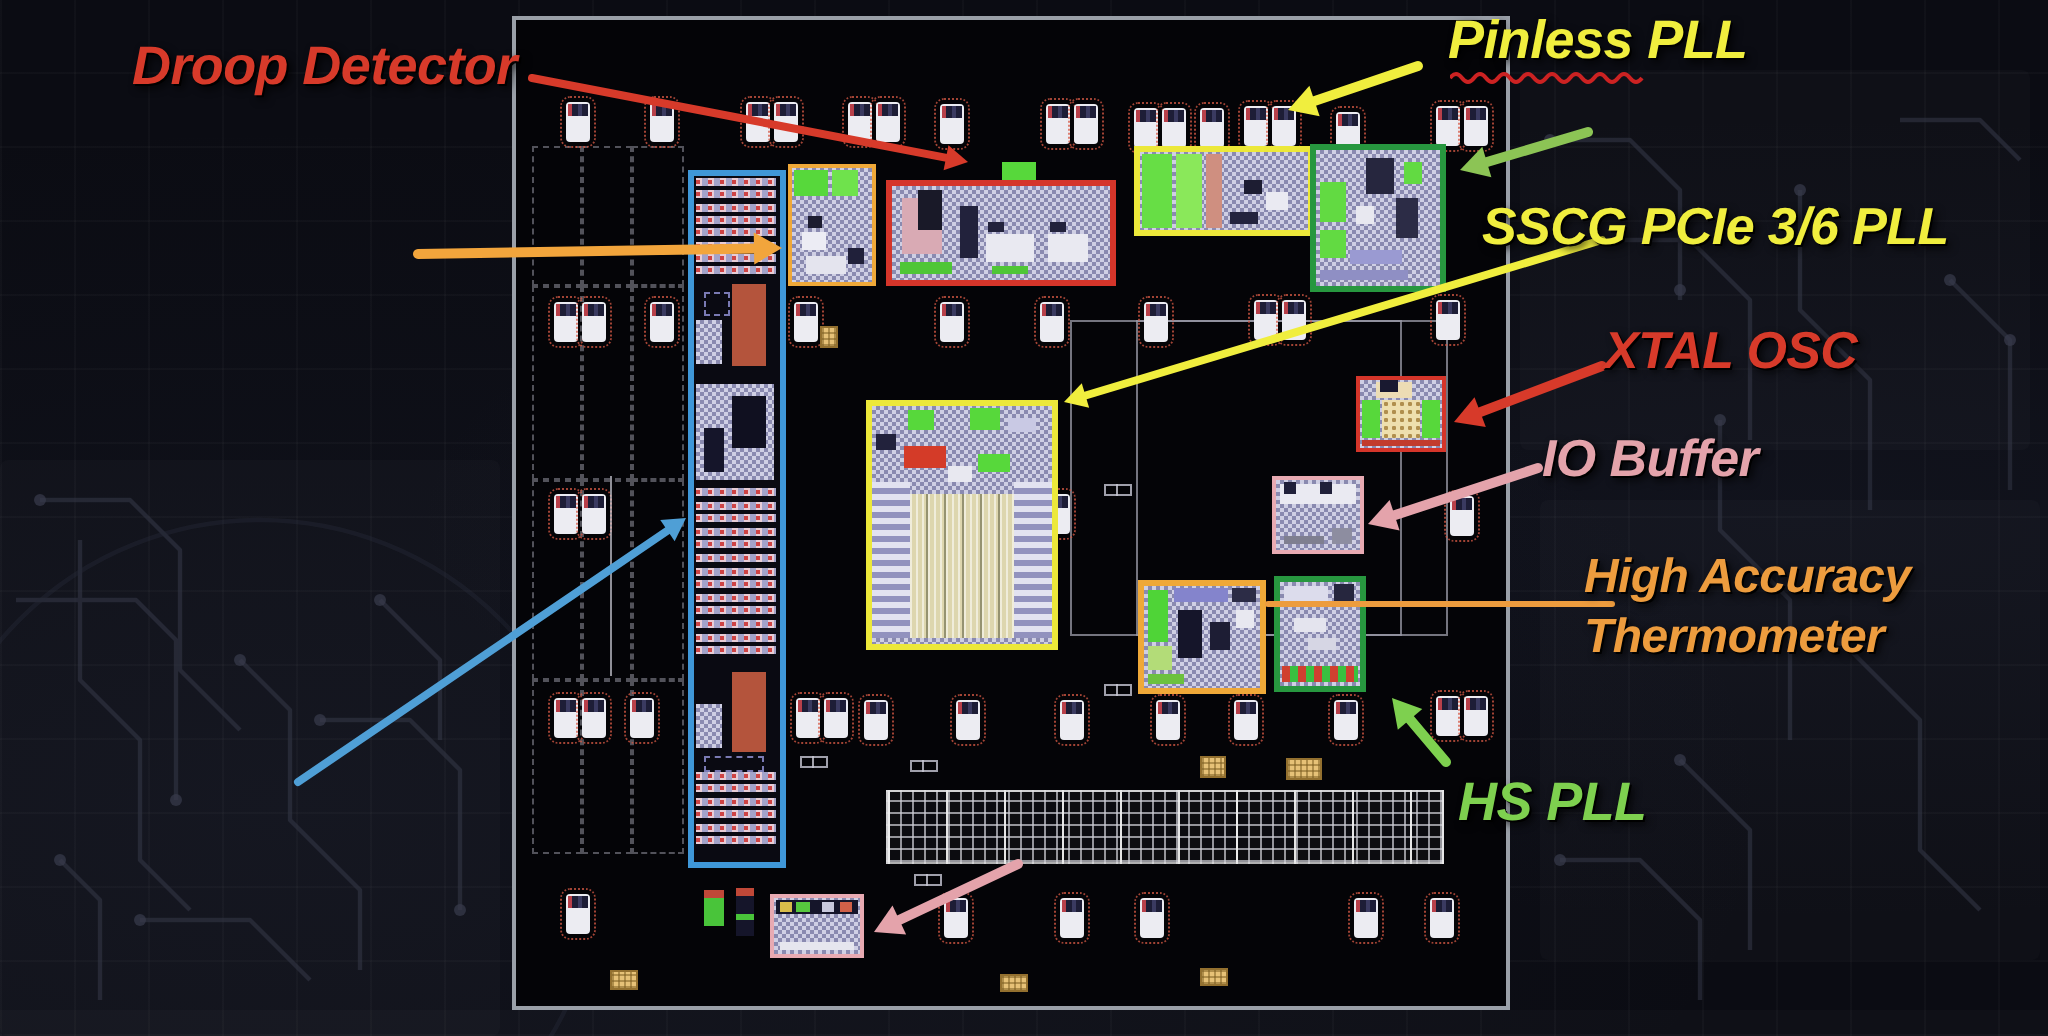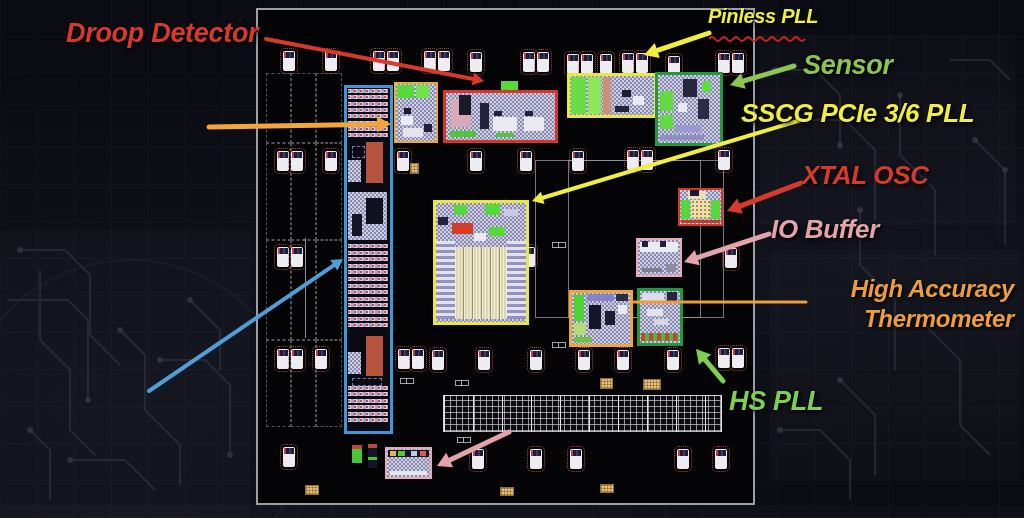--- a/index.html
+++ b/index.html
@@ -57,21 +57,21 @@
     box-sizing:border-box;background-image:
       repeating-linear-gradient(90deg, rgba(240,240,240,.95) 0 1px, transparent 1px 29px),
       repeating-linear-gradient(90deg, rgba(205,205,212,.7) 0 1px, transparent 1px 6px),
       repeating-linear-gradient(0deg, rgba(205,205,212,.7) 0 1px, transparent 1px 6px);}
 
   #arrows{position:absolute;left:0;top:0;z-index:6;pointer-events:none;}
 
   .lbl{position:absolute;z-index:7;font-weight:bold;font-style:italic;line-height:1.12;
        white-space:nowrap;letter-spacing:-0.3px;
        text-shadow:1px 1px 0 rgba(0,0,0,.95),2px 2px 4px rgba(0,0,0,.85);}
-  .lbl.two{white-space:normal;line-height:1.26;text-align:right;}
+  .lbl.two{white-space:normal;line-height:1.26;text-align:left;}
   .squiggle{position:absolute;left:1px;top:30px;}
 </style>
 </head>
 <body>
 
 <div id="slide">
 
   <svg class="bgsvg" width="1024" height="518">
     <g stroke="#2f3242" stroke-width="2.2" fill="none" opacity="0.6" stroke-linejoin="round">
       <path d="M20 250 h45 l25 25 v60 l30 30"></path>
@@ -140,28 +140,25 @@
       <polygon points="696,349 711.142525017,354.5411132554322 698.9138612808738,364.8590482827887" fill="#7ed04f"></polygon>
       <line x1="509" y1="432" x2="447.7605588962773" y2="460.9186249656468" stroke="#e4a3ab" stroke-width="5" stroke-linecap="round"></line>
       <polygon points="437,466 446.2434306111812,452.7879225503225 453.0755314977065,467.25590089825835" fill="#e4a3ab"></polygon>
       <line x1="149" y1="391" x2="335.129169229734" y2="264.3554106271913" stroke="#4f9fd6" stroke-width="4" stroke-linecap="round"></line>
       <polygon points="343,259 337.340475145698,270.5917978943535 330.13992304191135,260.00916828727316" fill="#4f9fd6"></polygon>
     </svg>
 
   <div class="lbl" style="left: 66px; top: 18px; color: rgb(215, 58, 42); font-size: 27px;">
     <span>Droop Detector</span>
   </div>
-  <div class="lbl" style="left: 708px; top: 5px; color: rgb(240, 238, 62); font-size: 20px;">
+  <div class="lbl" style="left: 724px; top: 5px; color: rgb(240, 238, 62); font-size: 27px;">
     <span>Pinless</span><span> PLL</span>
     <svg class="squiggle" width="100" height="8">
       <path d="M0 4 Q3 0 6 4 T12 4 T18 4 T24 4 T30 4 T36 4 T42 4 T48 4 T54 4 T60 4 T66 4 T72 4 T78 4 T84 4 T90 4 T96 4" stroke="#cc2222" stroke-width="2" fill="none"></path>
     </svg>
-  </div>
-  <div class="lbl" style="left: 803px; top: 50px; color: rgb(140, 196, 85); font-size: 27px;">
-    <span>Sensor</span>
   </div>
   <div class="lbl" style="left: 741px; top: 99px; color: rgb(240, 238, 62); font-size: 26px;">
     <span>SSCG PCIe 3/6 PLL</span>
   </div>
   <div class="lbl" style="left: 802px; top: 161px; color: rgb(215, 58, 42); font-size: 26px;">
     <span>XTAL OSC</span>
   </div>
   <div class="lbl" style="left: 771px; top: 215px; color: rgb(228, 163, 171); font-size: 26px;">
     <span>IO Buffer</span>
   </div>

